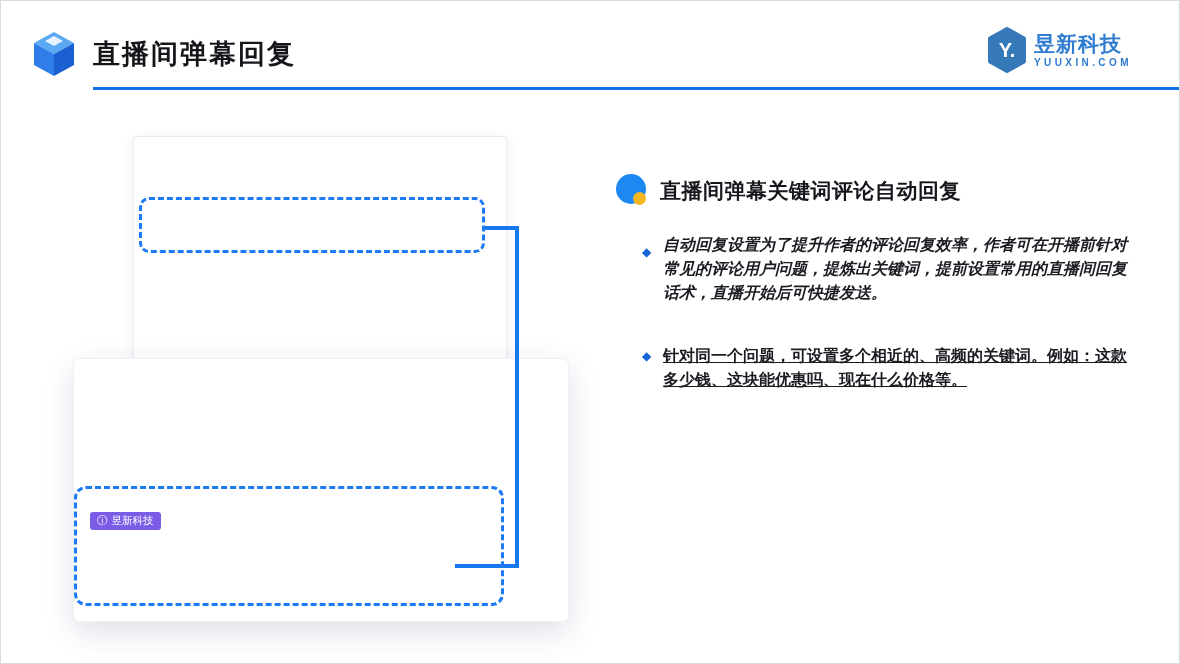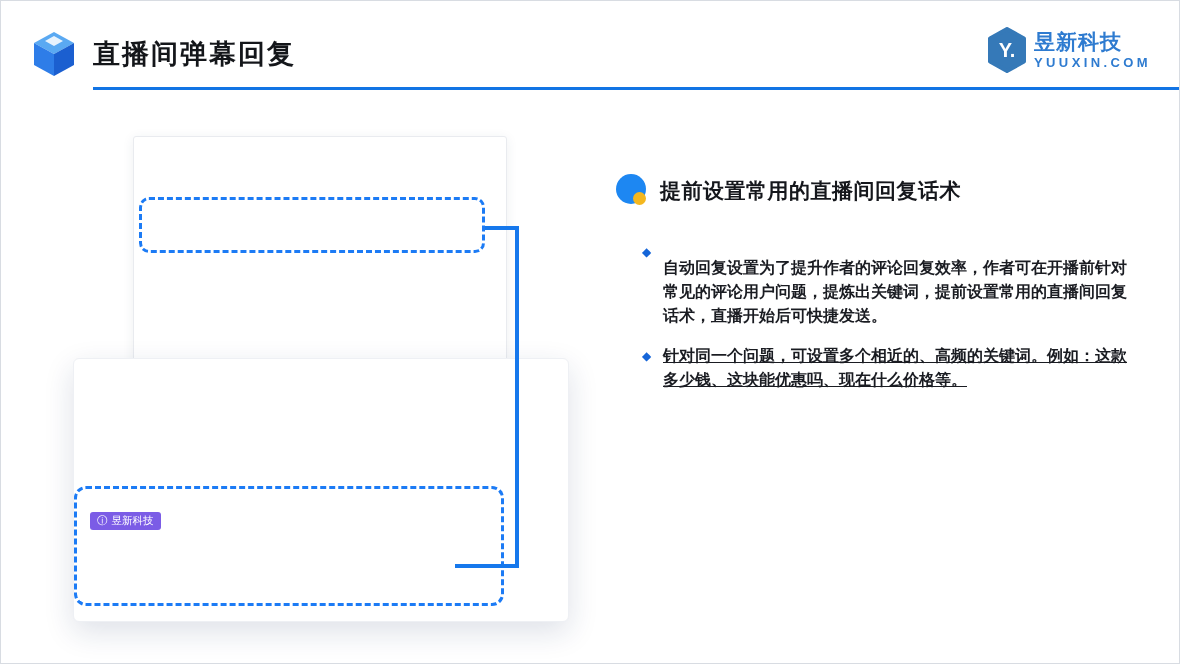--- a/index.html
+++ b/index.html
@@ -9,21 +9,21 @@
   .page-frame{position:absolute;inset:0;border:1px solid #d8dce2;box-sizing:border-box;pointer-events:none;z-index:40;}
 
   
   .cube-logo{left:33px;top:31px;width:42px;height:45px;z-index:2;}
   .page-title{left:93px;top:36px;font-size:27px;font-weight:600;color:#14161a;letter-spacing:2px;}
   .header-rule{left:93px;top:87px;width:1087px;height:3px;background:#1274e4;}
   .brand{left:986px;top:27px;display:flex;align-items:center;gap:6px;}
   .brand-hex{width:42px;height:46px;}
   .brand-text{display:flex;flex-direction:column;justify-content:center;}
   .brand-name{font-size:21px;font-weight:600;color:#2e7bd0;letter-spacing:1px;line-height:24px;}
-  .brand-domain{font-size:13px;font-weight:700;color:#2e7bd0;letter-spacing:3.4px;margin-top:1px;}
+  .brand-domain{font-size:10px;font-weight:700;color:#2e7bd0;letter-spacing:3.4px;margin-top:1px;}
 
   
   .panel{left:133px;top:136px;width:372px;height:226px;background:#fff;border:1px solid #e9ebef;
          border-radius:3px;box-shadow:0 2px 12px rgba(40,60,90,.08);z-index:1;}
   .tab-active{left:155px;top:168px;font-size:15px;font-weight:700;color:#1d2129;}
   .tab-divider{left:236px;top:170px;width:1px;height:16px;background:#e3e5ea;}
   .tab-inactive{left:252px;top:168px;font-size:15px;color:#4e5969;}
   .comment{left:152px;width:338px;font-size:13.5px;line-height:26px;color:#24262c;font-weight:500;}
   .c1{top:213px;} .c2{top:263px;} .c3{top:289px;}
   .auto-badge{display:inline-block;background:#fdecee;color:#f5455c;border-radius:2px;
@@ -79,21 +79,21 @@
   .connector{left:440px;top:210px;width:130px;height:370px;z-index:7;pointer-events:none;}
 
   
   .info-icon{left:616px;top:174px;width:34px;height:34px;}
   .info-icon .big{position:absolute;left:0;top:0;width:30px;height:30px;border-radius:50%;background:#1d87f2;}
   .info-icon .small{position:absolute;left:17px;top:18px;width:13px;height:13px;border-radius:50%;background:#f4b71f;}
   .info-heading{left:660px;top:177px;font-size:21px;font-weight:700;color:#15171c;letter-spacing:0.5px;}
   .bullet-diamond{font-size:12px;color:#1565d8;}
   .bd1{left:642px;top:245px;} .bd2{left:642px;top:349px;}
   .bullet-text{width:474px;font-size:16px;font-weight:600;line-height:24px;color:#1a1c22;}
-  .bt1{left:663px;top:256px;} .bt2{left:663px;top:344px;text-decoration:underline;}
+  .bt1{left:663px;top:233px;font-style:italic;} .bt2{left:663px;top:344px;text-decoration:underline;}
 </style>
 </head>
 <body>
 
 <div class="page-frame"></div>
 
 <svg class="abs cube-logo" viewBox="0 0 42 45">
   <polygon points="21,1 41,12 21,23 1,12" fill="#5aa9f2"></polygon>
   <polygon points="21,5 30,10 21,15 12,10" fill="#e8f3fd"></polygon>
   <polygon points="1,12 21,23 21,45 1,34" fill="#2e7de8"></polygon>
@@ -202,19 +202,19 @@
 <div class="abs dash-example-box"></div>
 
 <svg class="abs connector" viewBox="0 0 130 370">
   <path d="M15 356 H77 V18 H45" fill="none" stroke="#1678ec" stroke-width="4"></path>
 </svg>
 
 <div class="abs info-icon">
   <div class="big"></div>
   <div class="small"></div>
 </div>
-<div class="abs info-heading">提前设置常用的直播间回复话术</div>
+<div class="abs info-heading">直播间弹幕关键词评论自动回复</div>
 
 <span class="abs bullet-diamond bd1">◆</span>
 <div class="abs bullet-text bt1">自动回复设置为了提升作者的评论回复效率，作者可在开播前针对常见的评论用户问题，提炼出关键词，提前设置常用的直播间回复话术，直播开始后可快捷发送。</div>
 
 <span class="abs bullet-diamond bd2">◆</span>
 <div class="abs bullet-text bt2">针对同一个问题，可设置多个相近的、高频的关键词。例如：这款多少钱、这块能优惠吗、现在什么价格等。</div>
 
 </body></html>

